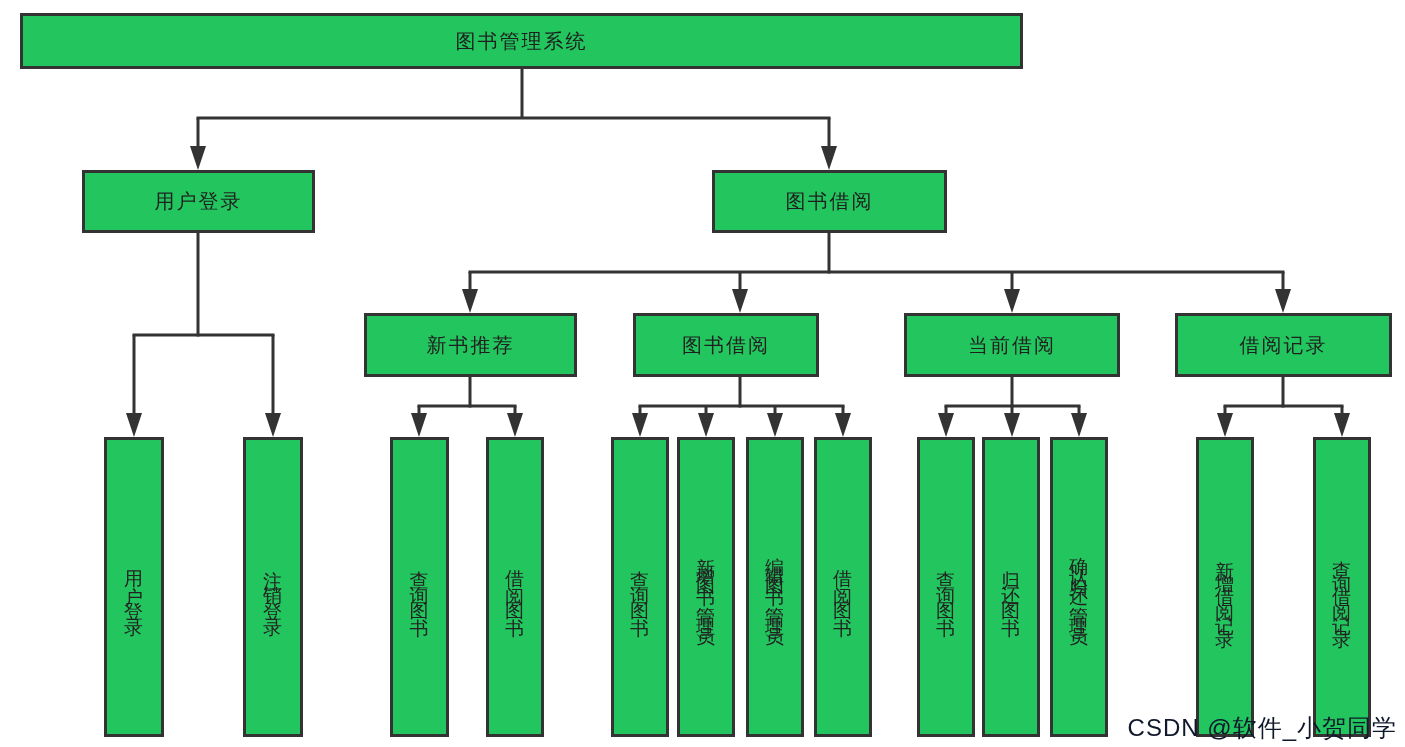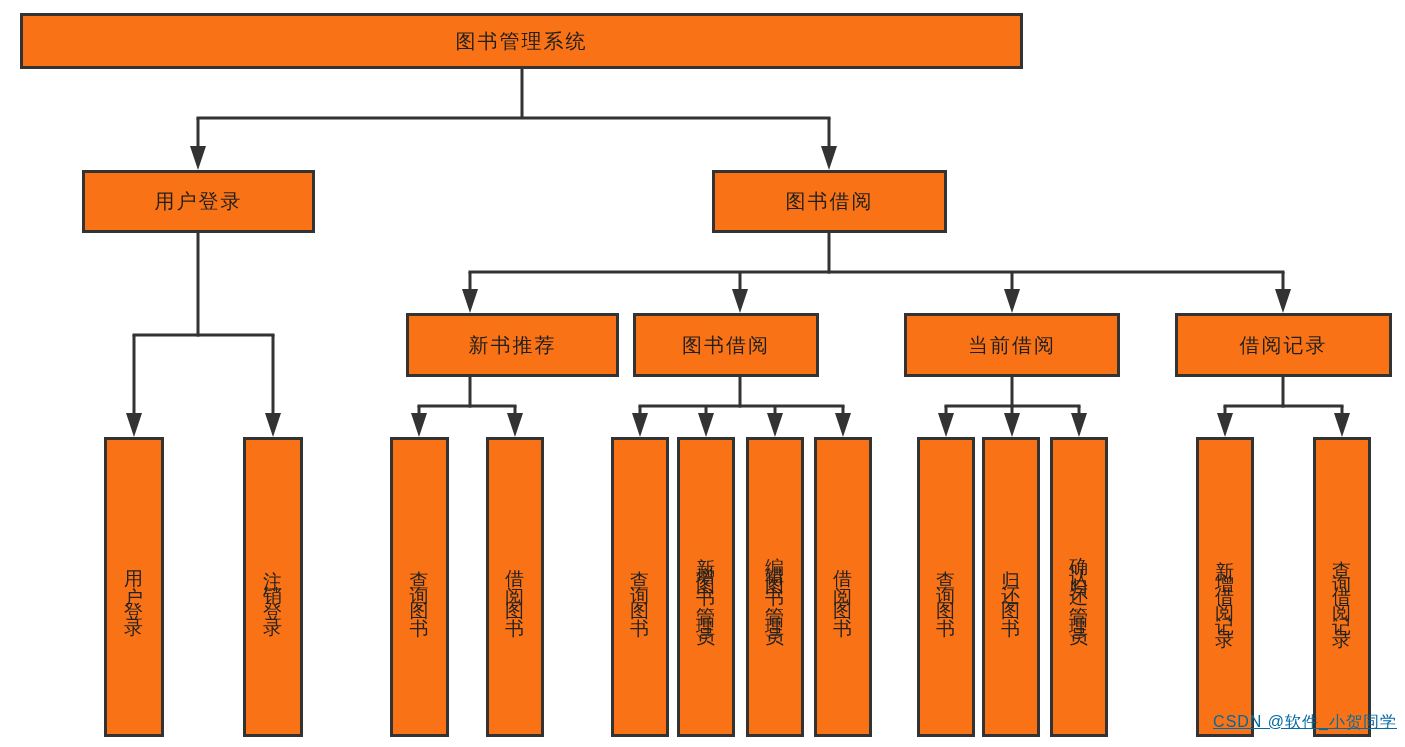--- a/index.html
+++ b/index.html
@@ -18,21 +18,21 @@
   .connectors {
     position: absolute;
     left: 0;
     top: 0;
     width: 1405px;
     height: 747px;
   }
   .node {
     position: absolute;
     box-sizing: border-box;
-    background: #f97316;
+    background: #22c55e;
     border: 3px solid #333333;
     display: flex;
     align-items: center;
     justify-content: center;
     color: #1f1f1f;
   }
   .h-box .label {
     font-size: 20px;
     letter-spacing: 2px;
     white-space: nowrap;
@@ -48,26 +48,25 @@
     line-height: 1;
     letter-spacing: 16px;
     color: #222222;
   }
   .v-box.mid .label  { letter-spacing: 14px; }
   .v-box.long .label { letter-spacing: 10px; }
   .watermark {
     position: absolute;
     right: 8px;
     top: 712px;
-    font-size: 16px;
-    color: #0369a1;
+    font-size: 24px;
+    color: #0f172a;
     letter-spacing: 1px;
     white-space: nowrap;
     z-index: 5;
-    text-decoration: underline;
   }
 </style>
 </head>
 <body>
 
 <div class="canvas">
 
   <svg class="connectors" viewBox="0 0 1405 747" xmlns="http://www.w3.org/2000/svg">
     <g stroke="#333333" stroke-width="3" fill="none">
 
@@ -145,21 +144,21 @@
     <span class="label">图书管理系统</span>
   </div>
 
   <div class="node h-box l1-box" style="left:82px; width:233px;">
     <span class="label">用户登录</span>
   </div>
   <div class="node h-box l1-box" style="left:712px; width:235px;">
     <span class="label">图书借阅</span>
   </div>
 
-  <div class="node h-box l2-box" style="left:364px; width:213px;margin-left:42px;">
+  <div class="node h-box l2-box" style="left:364px; width:213px;">
     <span class="label">新书推荐</span>
   </div>
   <div class="node h-box l2-box" style="left:633px; width:186px;">
     <span class="label">图书借阅</span>
   </div>
   <div class="node h-box l2-box" style="left:904px; width:216px;">
     <span class="label">当前借阅</span>
   </div>
   <div class="node h-box l2-box" style="left:1175px; width:217px;">
     <span class="label">借阅记录</span>

